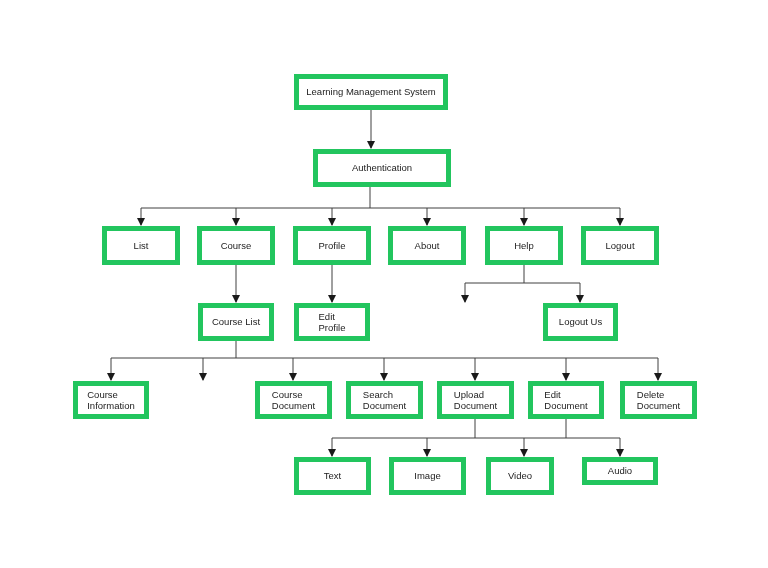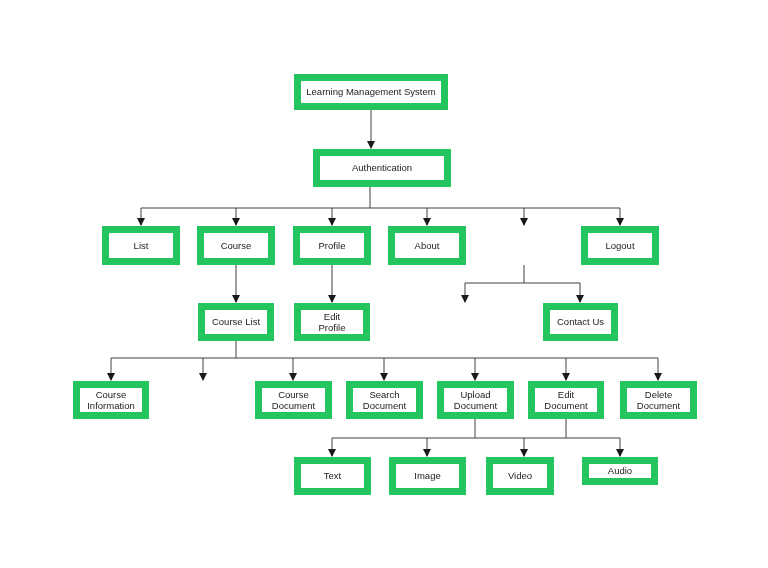--- a/index.html
+++ b/index.html
@@ -7,24 +7,24 @@
     position:relative;
     width:768px;height:568px;
     background:#ffffff;
     font-family:"Liberation Sans", sans-serif;
     overflow:hidden;
   }
   #wires{position:absolute;left:0;top:0;}
   .node{
     position:absolute;
     background:#ffffff;
-    border:7px solid #22c55e;
+    border:5px solid #22c55e;
     box-sizing:border-box;
     display:flex;align-items:center;justify-content:center;
-    text-align:center;
+    text-align:left;
     font-size:9.5px;line-height:11.5px;color:#222222;
     white-space:pre-line;
   }
 </style>
 </head>
 <body>
 
 <div id="canvas">
 
   <svg id="wires" width="768" height="568" xmlns="http://www.w3.org/2000/svg">
@@ -68,26 +68,27 @@
   </svg>
 
   <div class="node" style="left:294px;top:74px;width:154px;height:36px">Learning Management System</div>
 
   <div class="node" style="left:313px;top:149px;width:138px;height:38px">Authentication</div>
 
   <div class="node" style="left:102px;top:226px;width:78px;height:39px">List</div>
   <div class="node" style="left:197px;top:226px;width:78px;height:39px">Course</div>
   <div class="node" style="left:293px;top:226px;width:78px;height:39px">Profile</div>
   <div class="node" style="left:388px;top:226px;width:78px;height:39px">About</div>
+  <div class="node" style="left:485px;top:226px;width:78px;height:39px">Help</div>
   <div class="node" style="left:581px;top:226px;width:78px;height:39px">Logout</div>
 
   <div class="node" style="left:198px;top:303px;width:76px;height:38px">Course List</div>
   <div class="node" style="left:294px;top:303px;width:76px;height:38px">Edit
 Profile</div>
-  <div class="node" style="left:543px;top:303px;width:75px;height:38px">Contact Us</div>
+  <div class="node" style="left:543px;top:303px;width:75px;height:38px">Logout Us</div>
 
   <div class="node" style="left:73px;top:381px;width:76px;height:38px">Course
 Information</div>
   <div class="node" style="left:255px;top:381px;width:77px;height:38px">Course
 Document</div>
   <div class="node" style="left:346px;top:381px;width:77px;height:38px">Search
 Document</div>
   <div class="node" style="left:437px;top:381px;width:77px;height:38px">Upload
 Document</div>
   <div class="node" style="left:528px;top:381px;width:76px;height:38px">Edit

